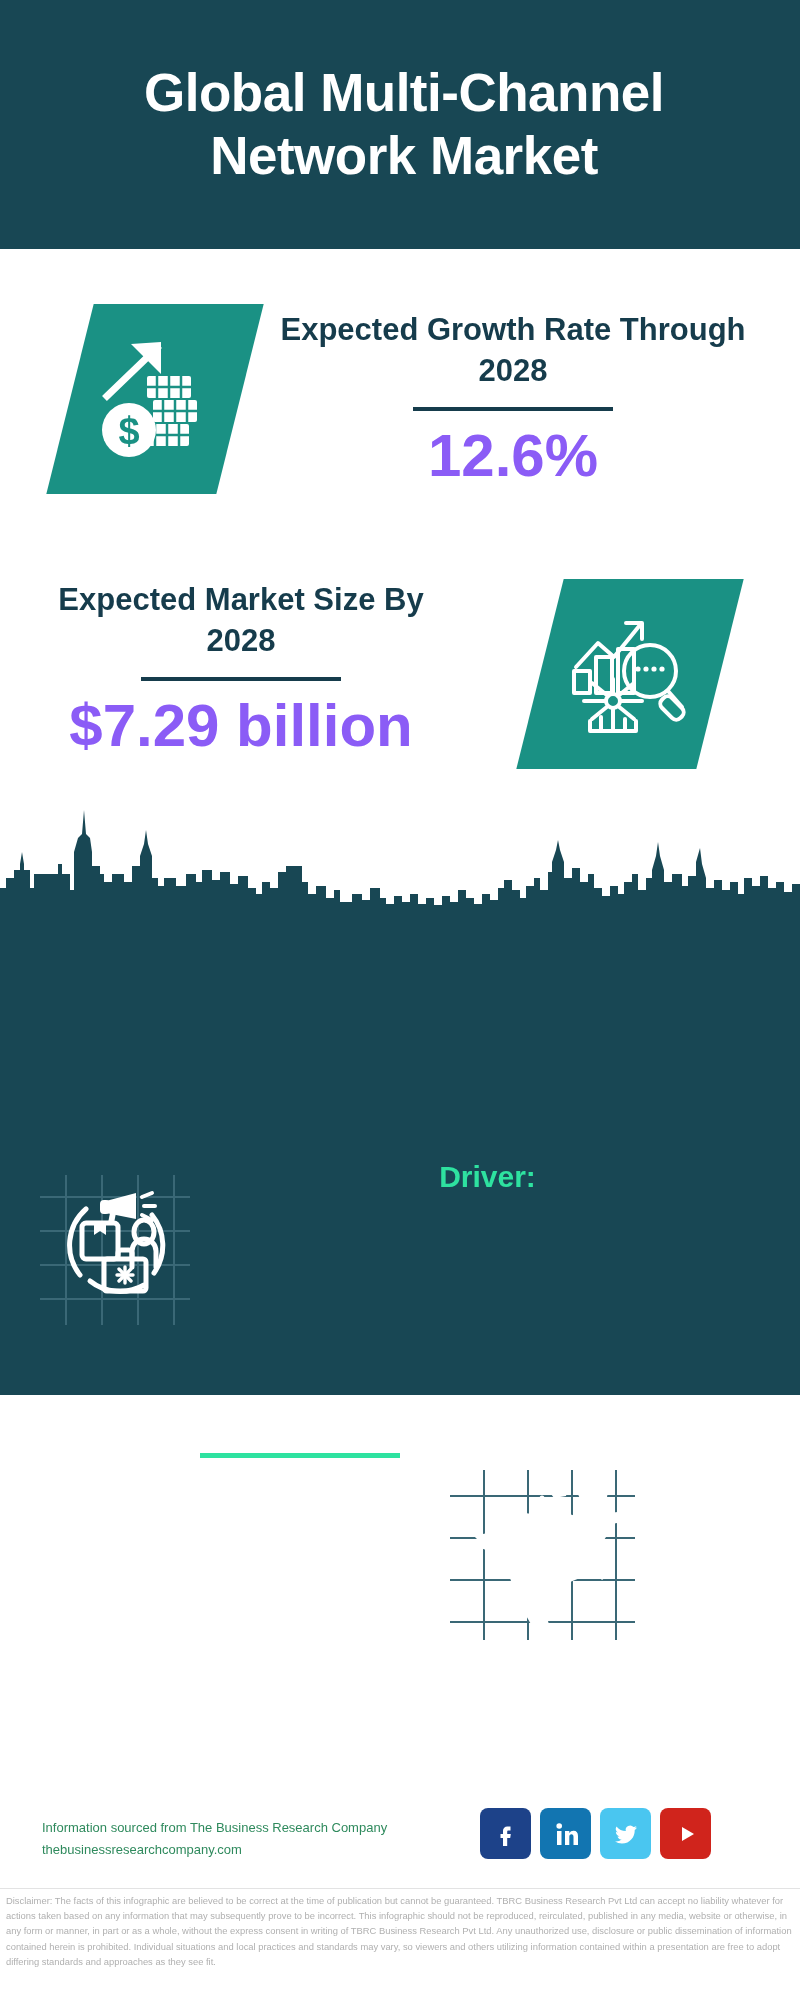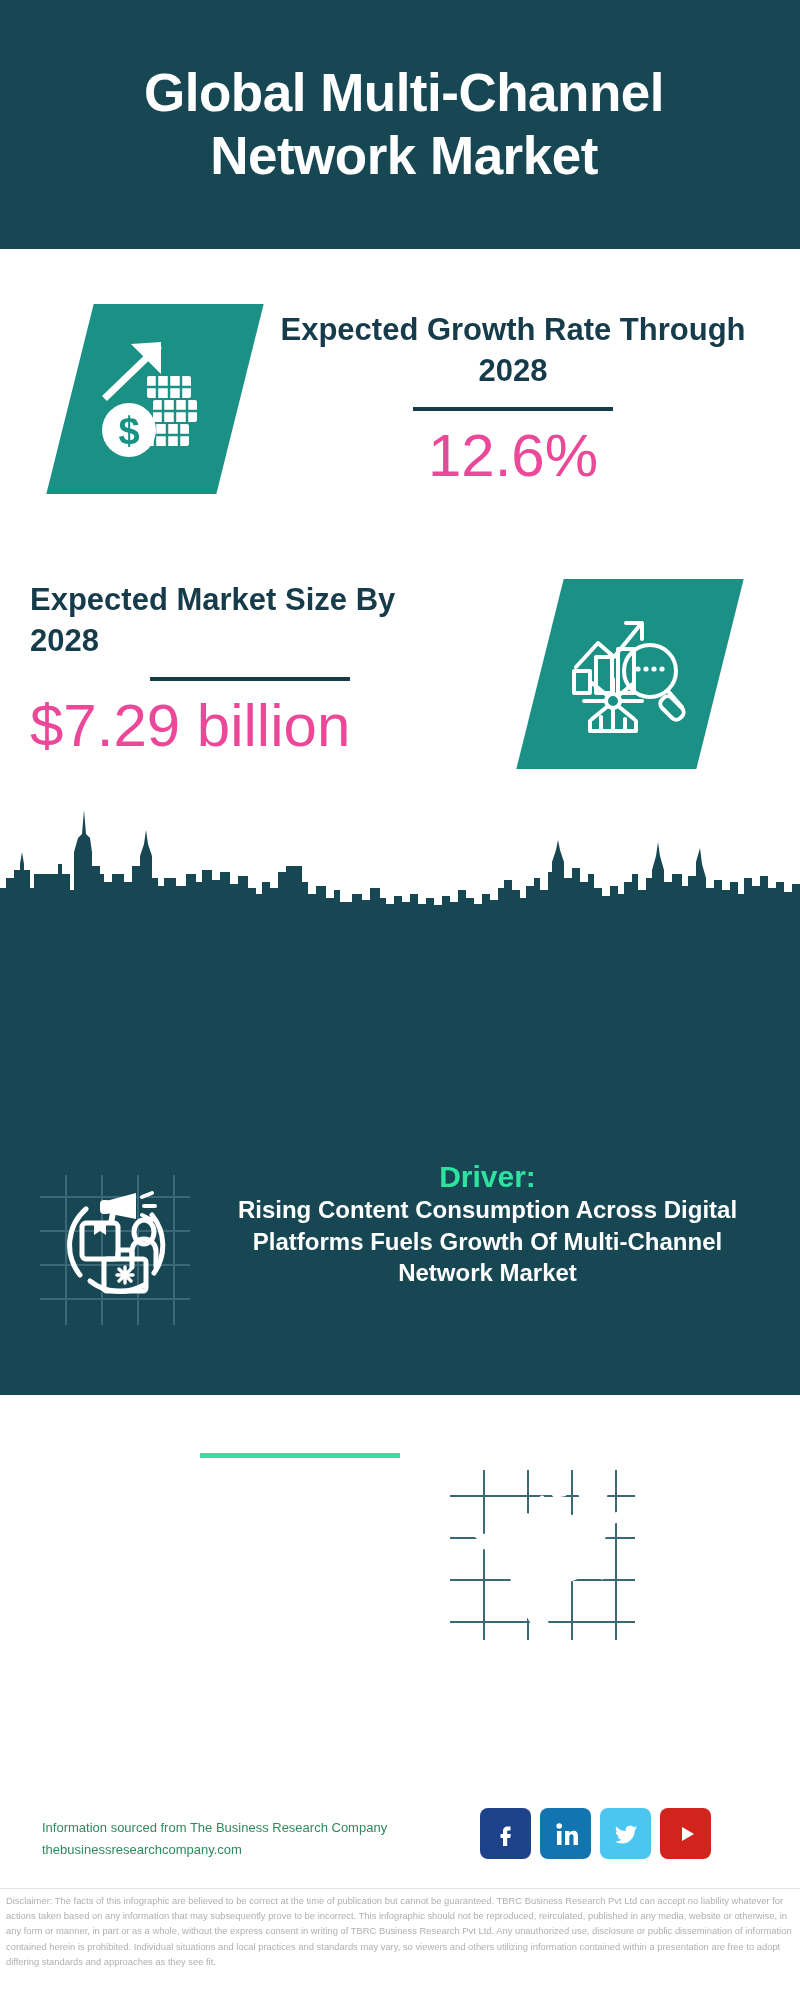--- a/index.html
+++ b/index.html
@@ -63,39 +63,39 @@
   .stat1-icon { left: 70px; top: 55px; width: 170px; height: 190px; }
   .stat1-text {
     position: absolute;
     left: 278px; top: 60px; width: 470px;
     text-align: center;
   }
   
   .stat2-icon { left: 540px; top: 330px; width: 180px; height: 190px; }
   .stat2-text {
     position: absolute;
-    left: 30px; top: 330px; width: 440px;
-    text-align: left;
+    left: 21px; top: 330px; width: 440px;
+    text-align: center;
   }
 
   .stat-label {
     color: #163c4c;
     font-size: 31px;
     font-weight: bold;
     line-height: 1.33;
   }
   .stat-divider {
     width: 200px; height: 4px;
     background: #163c4c;
     margin: 16px auto 12px auto;
   }
   .stat-value {
-    color: #ec4899;
+    color: #8b5cf6;
     font-size: 60px;
-    font-weight: normal;
+    font-weight: bold;
     line-height: 1.1;
     white-space: nowrap;
   }
   .stat-value.smaller { font-size: 60px; }
   .skyline {
     position: absolute;
     top: 790px; left: 0;
     width: 800px; height: 120px;
     display: block;
   }
@@ -116,20 +116,21 @@
   .driver-text {
     position: absolute;
     left: 215px; top: 1160px;
     width: 545px;
     text-align: center;
   }
   .driver-heading {
     color: #2ee2a0;
     font-size: 30px;
     font-weight: bold;
+    margin-bottom: 10px;
   }
   .driver-body {
     color: #ffffff;
     font-size: 24px;
     font-weight: bold;
     line-height: 1.32;
   }
 
   .mid-divider {
     position: absolute;
@@ -352,21 +353,20 @@
         <line x1="85" y1="92" x2="85" y2="108"></line>
         <line x1="77" y1="100" x2="93" y2="100"></line>
         <line x1="79" y1="94" x2="91" y2="106"></line>
         <line x1="91" y1="94" x2="79" y2="106"></line>
       </g>
     </svg>
   </div>
 
   <div class="driver-text">
     <div class="driver-heading">Driver:</div>
-    <div class="driver-body">Rising Content Consumption Across Digital Platforms Fuels Growth Of Multi-Channel Network Market</div>
   </div>
 
   <div class="mid-divider"></div>
 
 
   <div class="region-map">
     <svg width="185" height="170" viewBox="0 0 185 170">
       <g stroke="#3a6876" stroke-width="2" fill="none">
         <line x1="34" y1="0" x2="34" y2="170"></line>
         <line x1="78" y1="0" x2="78" y2="170"></line>

